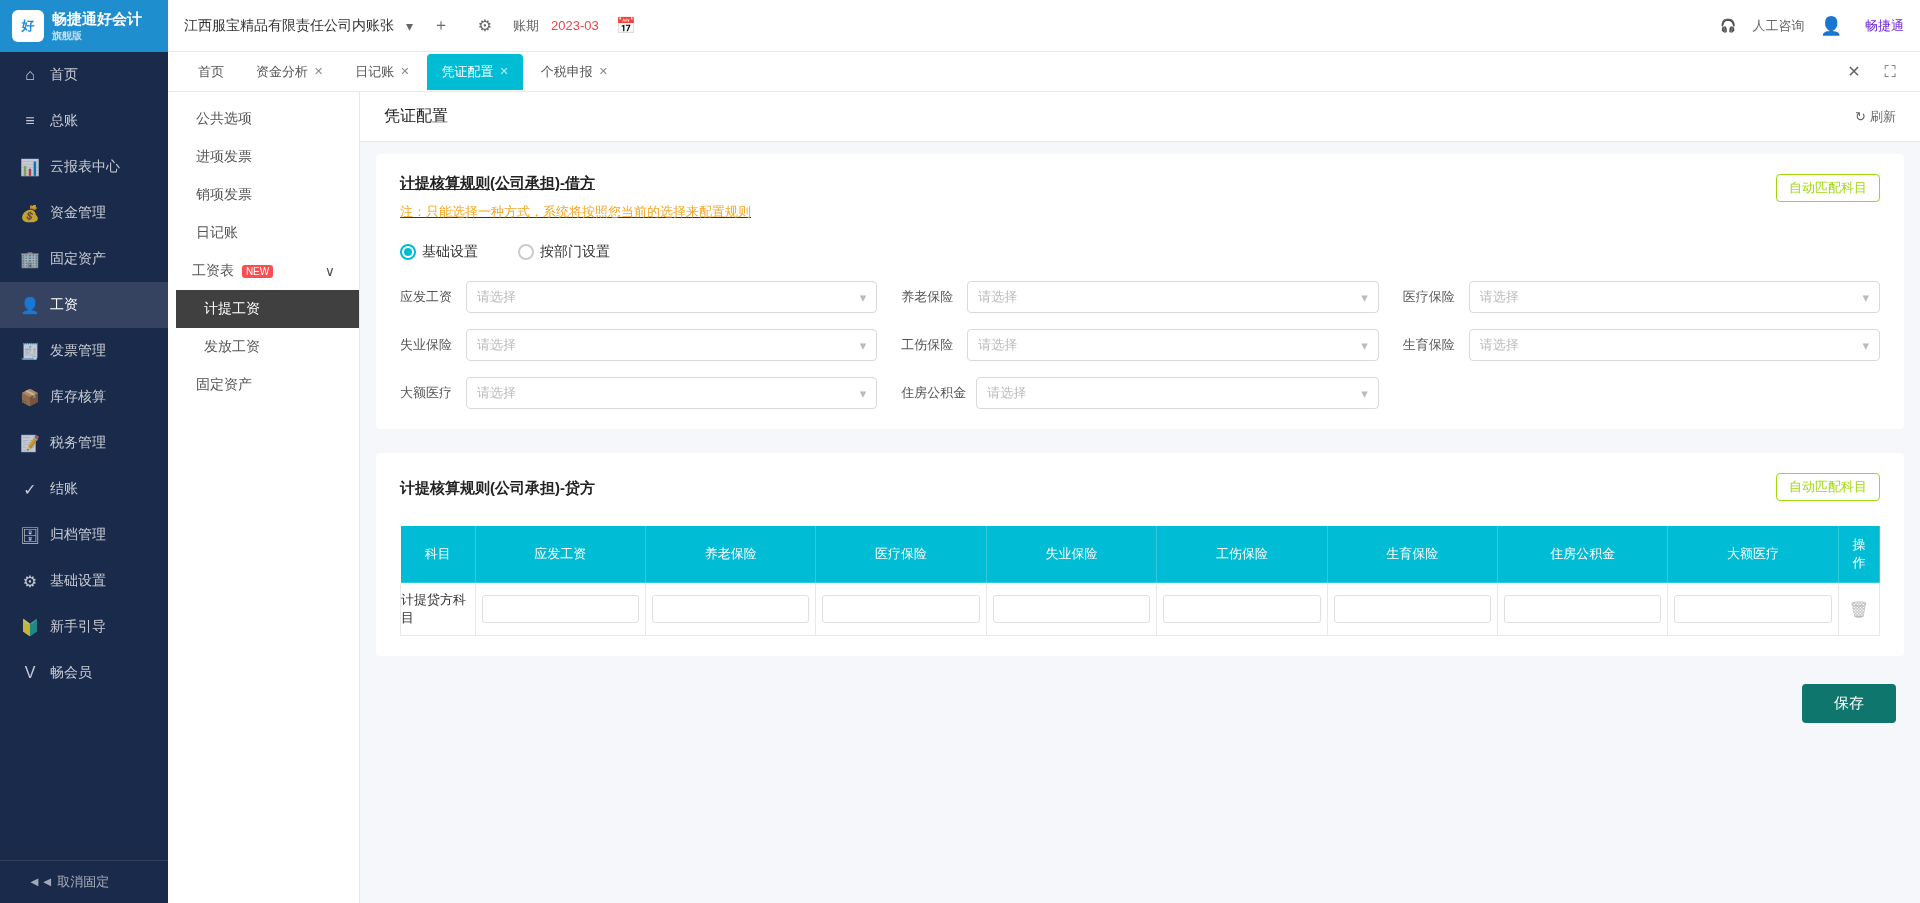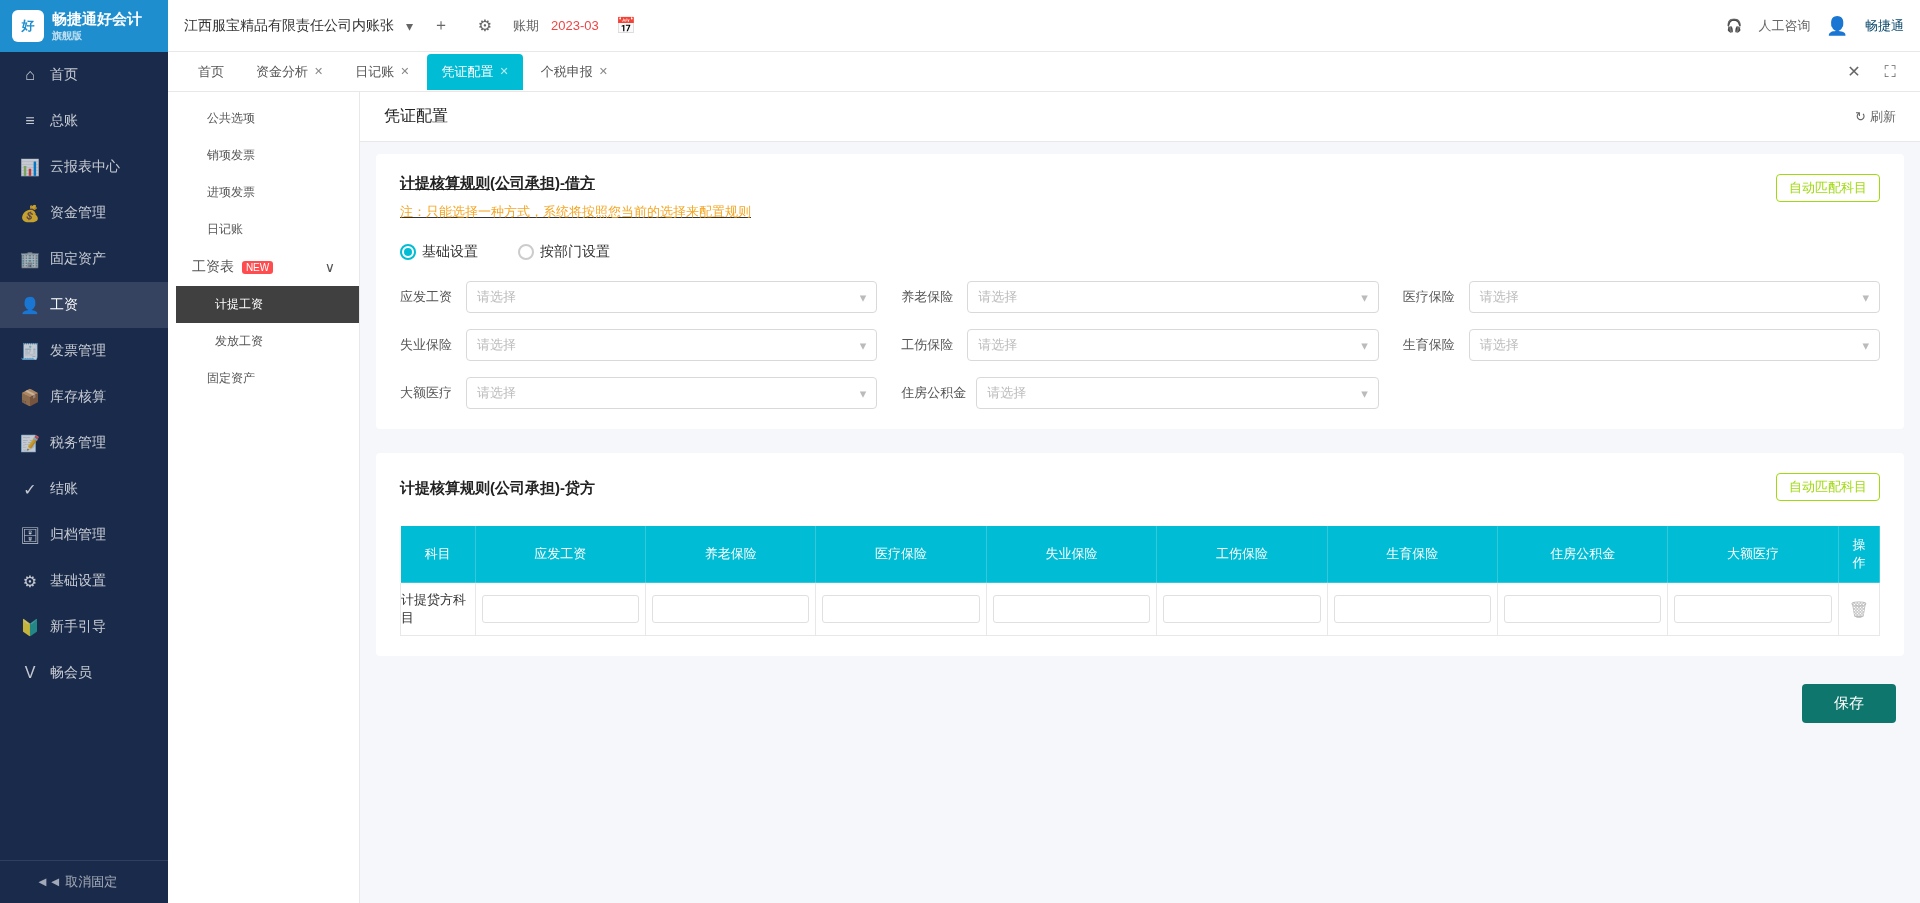--- a/index.html
+++ b/index.html
@@ -46,21 +46,21 @@
       padding: 0 20px;
       height: 46px;
       color: rgba(255,255,255,0.75);
       cursor: pointer;
       gap: 10px;
       font-size: 14px;
     }
     .sidebar-item.active { background: rgba(255,255,255,0.12); color: white; }
     .sidebar-item .s-icon { font-size: 16px; width: 20px; text-align: center; }
     .sidebar-bottom {
-      padding: 12px 36px;
+      padding: 12px 28px;
       color: rgba(255,255,255,0.6);
       font-size: 13px;
       cursor: pointer;
       display: flex;
       gap: 8px;
       border-top: 1px solid rgba(255,255,255,0.1);
     }
 
     
     .main {
@@ -97,21 +97,21 @@
     .period-label { color: #666; font-size: 13px; }
     .period-val { color: #ef4444; font-size: 13px; font-weight: 500; }
     .topbar-right {
       margin-left: auto;
       display: flex;
       align-items: center;
       gap: 16px;
       color: #666;
       font-size: 13px;
     }
-    .topbar-right .user-name { color: #0c4a6e; }
+    .topbar-right .user-name { color: #6d28d9; margin-left: 6px; }
 
     
     .tabbar {
       background: white;
       display: flex;
       align-items: center;
       border-bottom: 1px solid #e8e8e8;
       padding: 0 16px;
       gap: 4px;
       flex-shrink: 0;
@@ -150,24 +150,24 @@
 
     
     .left-menu {
       width: 192px;
       background: white;
       border-right: 1px solid #e8e8e8;
       flex-shrink: 0;
       padding: 8px 0;
     }
     .left-menu-item {
-      padding: 10px 39px;
+      padding: 10px 28px;
       cursor: pointer;
       color: #555;
-      font-size: 12px;
+      font-size: 14px;
     }
     .left-menu-item.active {
       background: #404040;
       color: white;
     }
     .left-menu-group-header {
       padding: 10px 24px;
       cursor: pointer;
       color: #555;
       font-size: 14px;
@@ -500,24 +500,24 @@
     </div>
   </div>
 
   <div class="content-area">
 
     <div class="left-menu">
       <div class="left-menu-item">
         <span>公共选项</span>
       </div>
       <div class="left-menu-item">
+        <span>进项发票</span>
+      </div>
+      <div class="left-menu-item">
         <span>销项发票</span>
-      </div>
-      <div class="left-menu-item">
-        <span>进项发票</span>
       </div>
       <div class="left-menu-item">
         <span>日记账</span>
       </div>
       <div class="left-menu-group-header">
         <span>
           <span>工资表</span>
           <span class="new-badge">NEW</span>
         </span>
         <span>∨</span>

